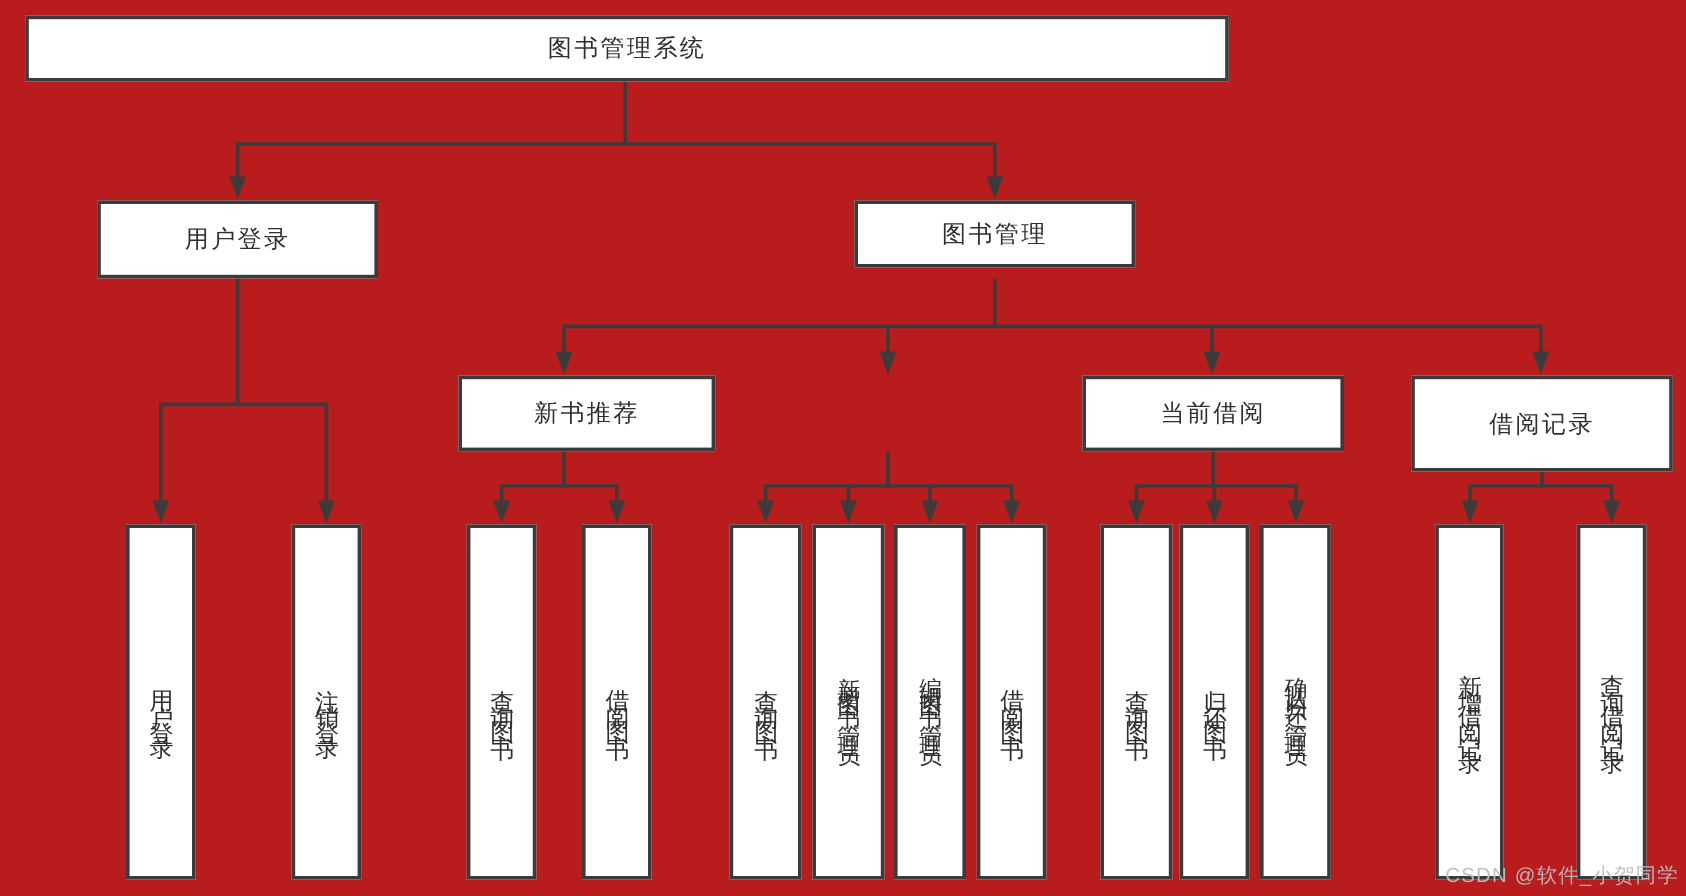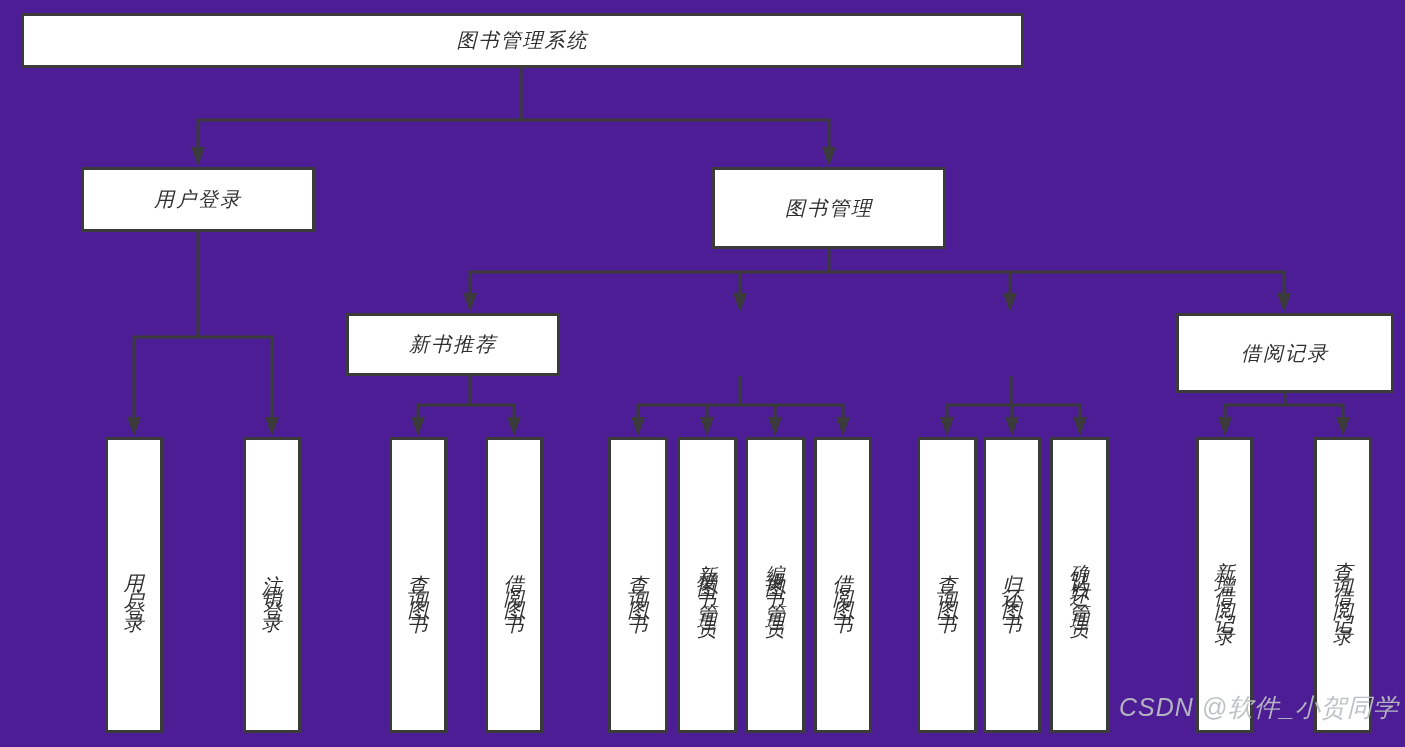--- a/index.html
+++ b/index.html
@@ -1,23 +1,22 @@
 <!DOCTYPE html>
 <html><head>
 <meta charset="utf-8">
 <style>
   html,body{margin:0;padding:0;background:#ffffff;}
   .canvas{
     position:relative;
     width:1405px;height:747px;
-    background:#4c1d95;
+    background:#b91c1c;
     font-family:"Liberation Sans", sans-serif;
     color:#2f2f2f;
     overflow:hidden;
-    font-style:italic;
   }
   .wires{position:absolute;left:0;top:0;width:1405px;height:747px;}
   .node{
     position:absolute;
     background:#ffffff;
     border:3px solid #3b3b3b;
     box-sizing:border-box;
     display:flex;align-items:center;justify-content:center;
   }
   .hlabel{
@@ -30,22 +29,22 @@
     writing-mode:vertical-rl;
     text-orientation:mixed;
     font-size:20px;
     letter-spacing:13px;
     color:#2f2f2f;
     line-height:1;
   }
   .dense .vlabel{letter-spacing:8px;font-size:19px;}
   .watermark{
     position:absolute;
-    right:6px;bottom:23px;
-    font-size:25px;
+    right:6px;bottom:6px;
+    font-size:17px;
     color:rgba(185,189,194,0.95);
     letter-spacing:1px;
     z-index:5;
     white-space:nowrap;
   }
 </style>
 </head>
 <body>
 
 <div class="canvas">
@@ -93,26 +92,29 @@
     </g>
   </svg>
 
   <div class="node" style="left:21px;top:13px;width:1003px;height:55px">
     <span class="hlabel">图书管理系统</span>
   </div>
 
   <div class="node" style="left:81px;top:167px;width:234px;height:65px">
     <span class="hlabel">用户登录</span>
   </div>
-  <div class="node" style="left:712px;top:167px;width:234px;height:82px">
+  <div class="node" style="left:712px;top:167px;width:234px;height:56px">
     <span class="hlabel">图书管理</span>
   </div>
 
-  <div class="node" style="left:346px;top:313px;width:214px;height:63px">
+  <div class="node" style="left:382px;top:313px;width:214px;height:63px">
     <span class="hlabel">新书推荐</span>
+  </div>
+  <div class="node" style="left:902px;top:313px;width:218px;height:63px">
+    <span class="hlabel">当前借阅</span>
   </div>
   <div class="node" style="left:1176px;top:313px;width:218px;height:80px">
     <span class="hlabel">借阅记录</span>
   </div>
 
   <div class="node" style="left:105px;top:437px;width:58px;height:296px">
     <span class="vlabel">用户登录</span>
   </div>
   <div class="node" style="left:243px;top:437px;width:58px;height:296px">
     <span class="vlabel">注销登录</span>

